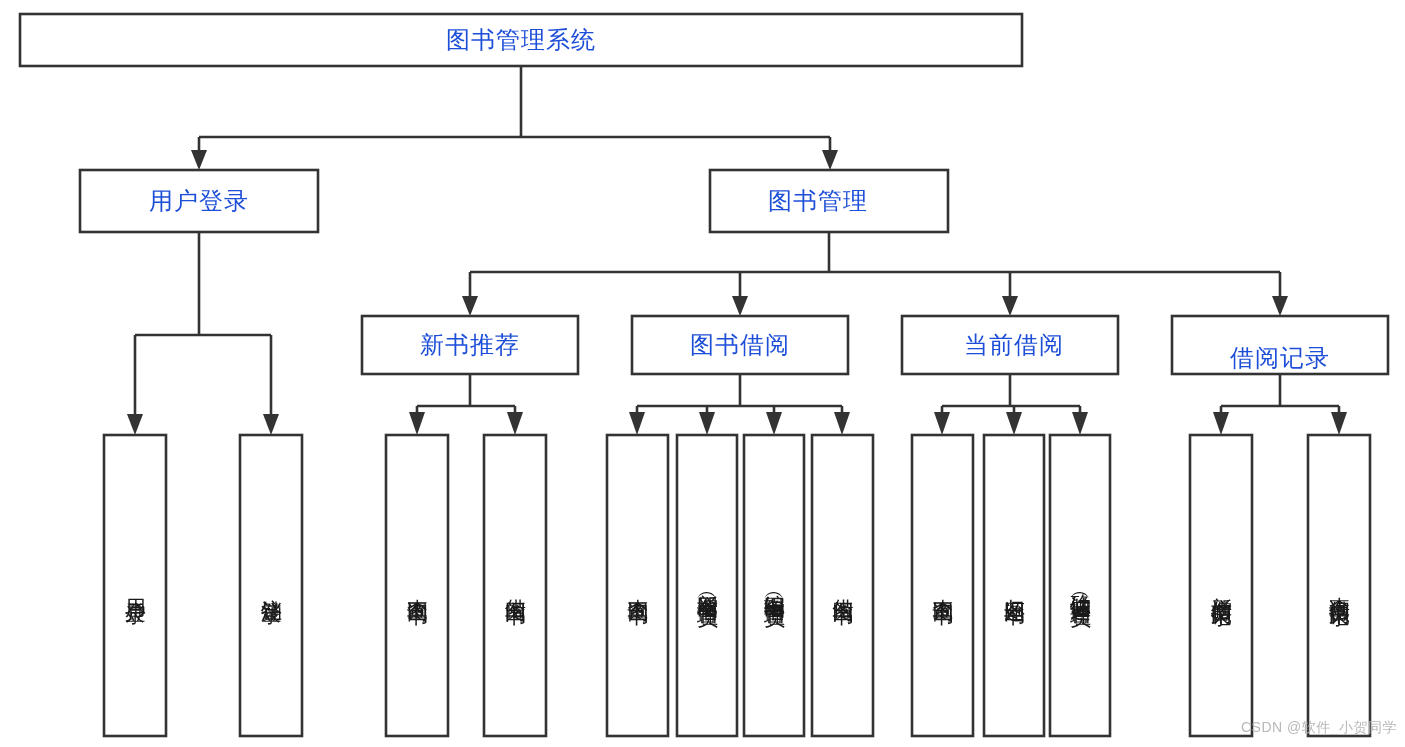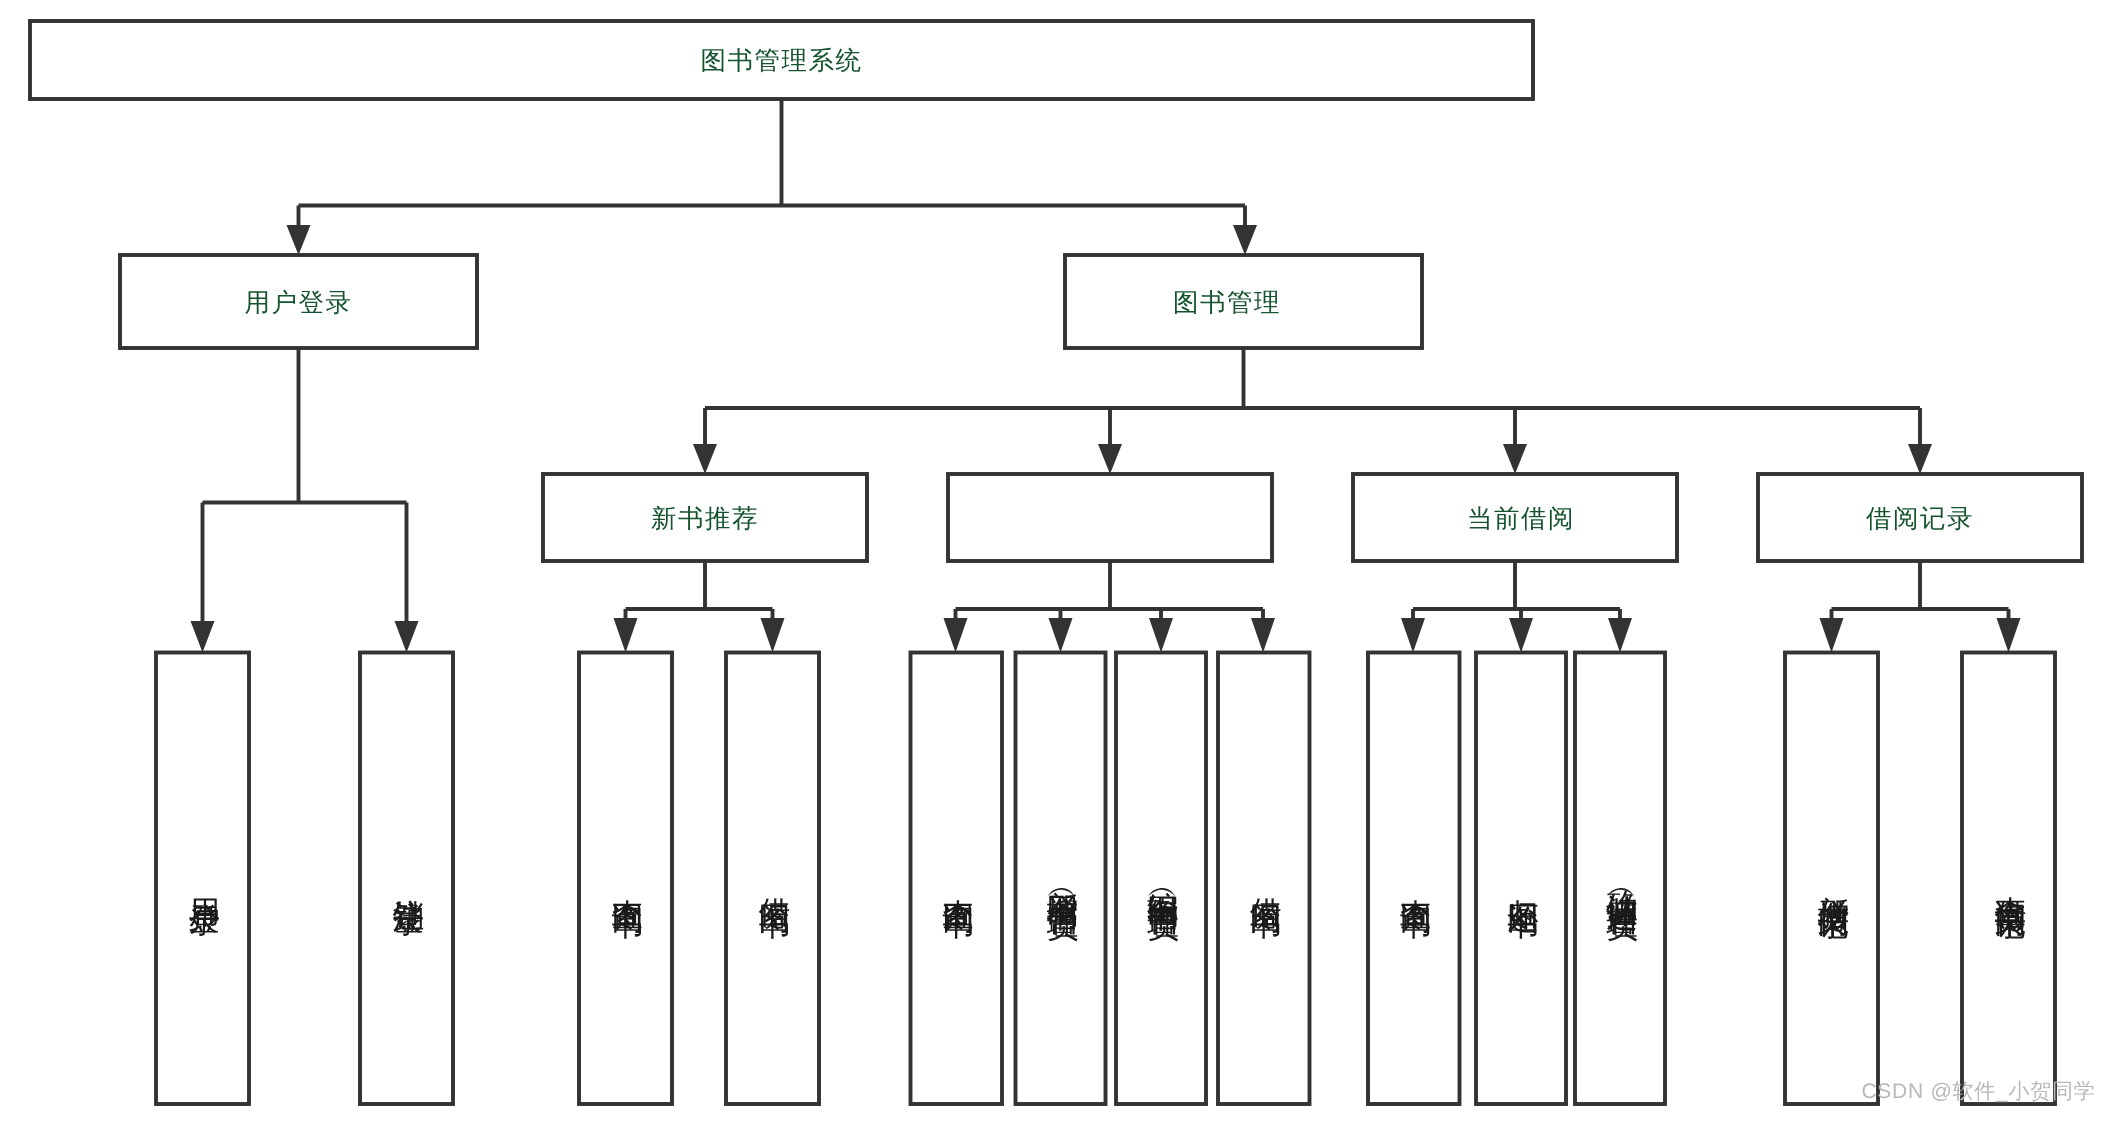--- a/index.html
+++ b/index.html
@@ -61,22 +61,22 @@
   }
   .hlabel-wrap {
     position: absolute;
     display: flex;
     align-items: center;
     justify-content: center;
     pointer-events: none;
   }
   .hlabel-text {
     font-family: "Liberation Sans", "DejaVu Sans", sans-serif;
-    font-size: 17px;
-    color: #14532d;
+    font-size: 24px;
+    color: #1d4ed8;
     letter-spacing: 1px;
     white-space: nowrap;
   }
   #watermark {
     position: absolute;
     right: 8px;
     bottom: 10px;
     font-family: "Liberation Sans", "DejaVu Sans", sans-serif;
     font-size: 14px;
     color: #b8b8b8;
@@ -197,24 +197,27 @@
   <div class="hlabel-wrap" style="left:80px; top:170px; width:238px; height:62px;">
     <span class="hlabel-text">用户登录</span>
   </div>
   <div class="hlabel-wrap" style="left:710px; top:170px; width:216px; height:62px;">
     <span class="hlabel-text">图书管理</span>
   </div>
 
   <div class="hlabel-wrap" style="left:362px; top:316px; width:216px; height:58px;">
     <span class="hlabel-text">新书推荐</span>
   </div>
+  <div class="hlabel-wrap" style="left:632px; top:316px; width:216px; height:58px;">
+    <span class="hlabel-text">图书借阅</span>
+  </div>
   <div class="hlabel-wrap" style="left:906px; top:316px; width:216px; height:58px;">
     <span class="hlabel-text">当前借阅</span>
   </div>
-  <div class="hlabel-wrap" style="left:1172px; top:316px; width:216px; height:58px;">
+  <div class="hlabel-wrap" style="left:1172px; top:316px; width:216px; height:58px;align-items:flex-end;">
     <span class="hlabel-text">借阅记录</span>
   </div>
 
   <div class="vlabel-wrap" style="left:104px; top:435px; width:62px; height:301px;">
     <span class="vlabel-text">用户登录</span>
   </div>
   <div class="vlabel-wrap" style="left:240px; top:435px; width:62px; height:301px;">
     <span class="vlabel-text">注销登录</span>
   </div>
   <div class="vlabel-wrap" style="left:386px; top:435px; width:62px; height:301px;">

